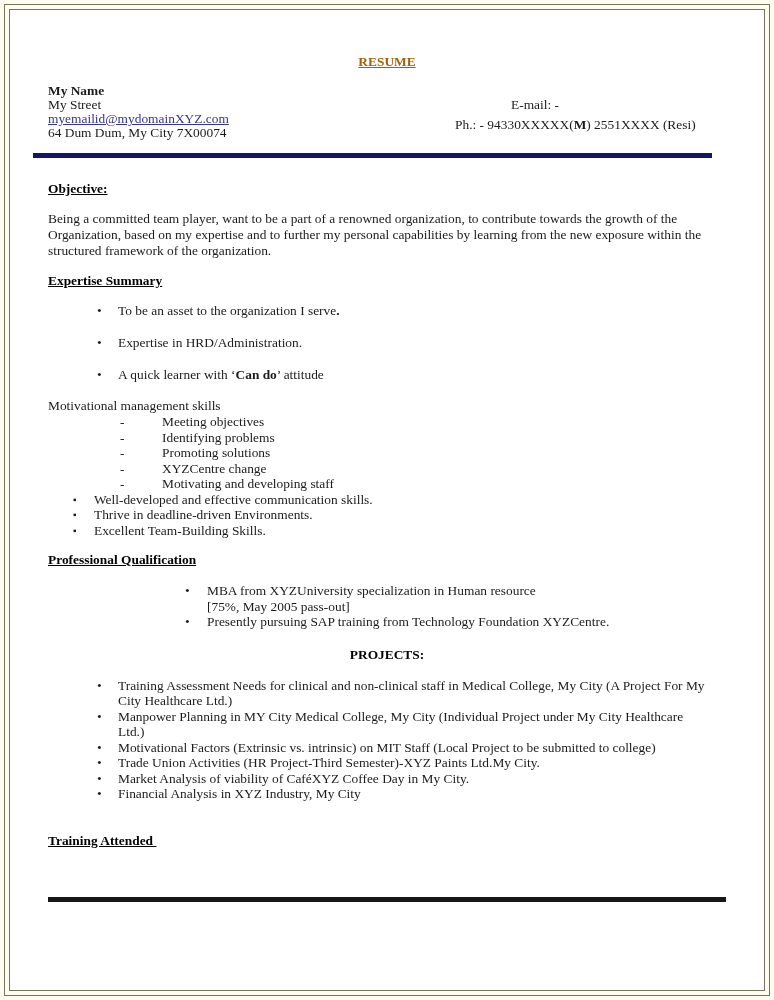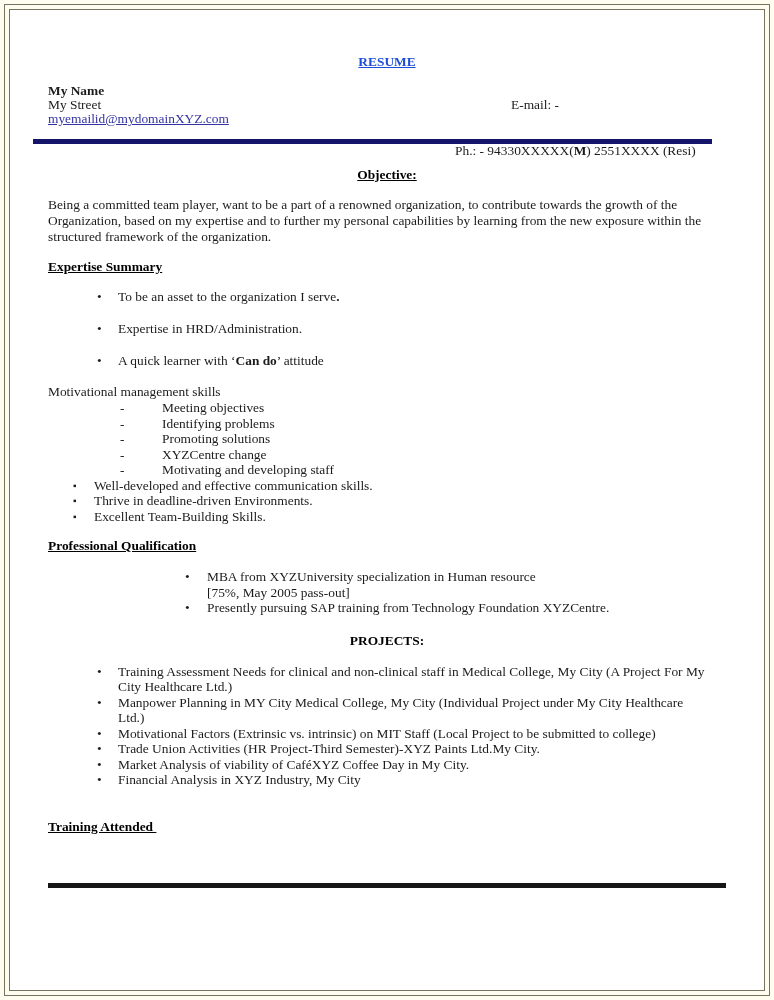--- a/index.html
+++ b/index.html
@@ -23,46 +23,46 @@
   .content {
     position: absolute; left: 10px; top: 10px; right: 10px; bottom: 10px;
     padding: 44px 38px 0 38px;
     font-size: 13.4px;
     line-height: 16px;
   }
   .doc-title {
     text-align: center;
     font-weight: bold;
     text-decoration: underline;
-    color: #1d4ed8;
+    color: #a16207;
   }
   .contact { position: relative; margin-top: 14px; }
   .contact-left div { line-height: 14px; }
   .contact-name { font-weight: bold; }
   .email-link { color: #3333a2; text-decoration: underline; cursor: pointer; }
   .contact-right {
     position: absolute; left: 407px; top: 14px; line-height: 14px;
   }
-  .email-label { padding-left: 56px; margin-bottom: 32px; }
+  .email-label { padding-left: 56px; margin-bottom: 6px; }
   .rule-navy {
     margin-top: 13px; margin-left: -15px; margin-right: 14px;
     height: 5px; background: #14146a;
   }
   .rule-black {
     margin-top: 48px;
     height: 5px; background: #161616;
   }
   .heading {
     font-weight: bold;
     text-decoration: underline;
     color: #000;
     margin-top: 14px;
   }
   .heading.no-underline { text-decoration: none; }
-  .h-objective { margin-top: 23px; text-align: center; }
+  .h-objective { margin-top: 23px; }
   .h-projects { margin-top: 17px; text-align: center; }
   .h-training { margin-top: 31px; }
   .objective-body { margin-top: 14px; }
   .bullet-list { margin-top: 14px; list-style: none; }
   .bullet-list .li {
     display: flex; margin-bottom: 16px; padding-left: 49px;
   }
   .bullet-list .li:last-child { margin-bottom: 0; }
   .marker { flex: 0 0 21px; }
   .b { font-weight: bold; }
@@ -88,20 +88,21 @@
 
 <div class="content">
 
   <div class="doc-title">RESUME</div>
 
   <div class="contact">
     <div class="contact-left">
       <div class="contact-name">My Name</div>
       <div>My Street</div>
       <div><span class="email-link">myemailid@mydomainXYZ.com</span></div>
+      <div>64 Dum Dum, My City 7X00074</div>
     </div>
     <div class="contact-right">
       <div class="email-label">E-mail: -</div>
       <div><span>Ph.: - 94330XXXXX(</span><span class="b">M</span><span>) 2551XXXX (Resi)</span></div>
     </div>
   </div>
 
   <div class="rule-navy"></div>
 
   <div class="heading h-objective">Objective:</div>

